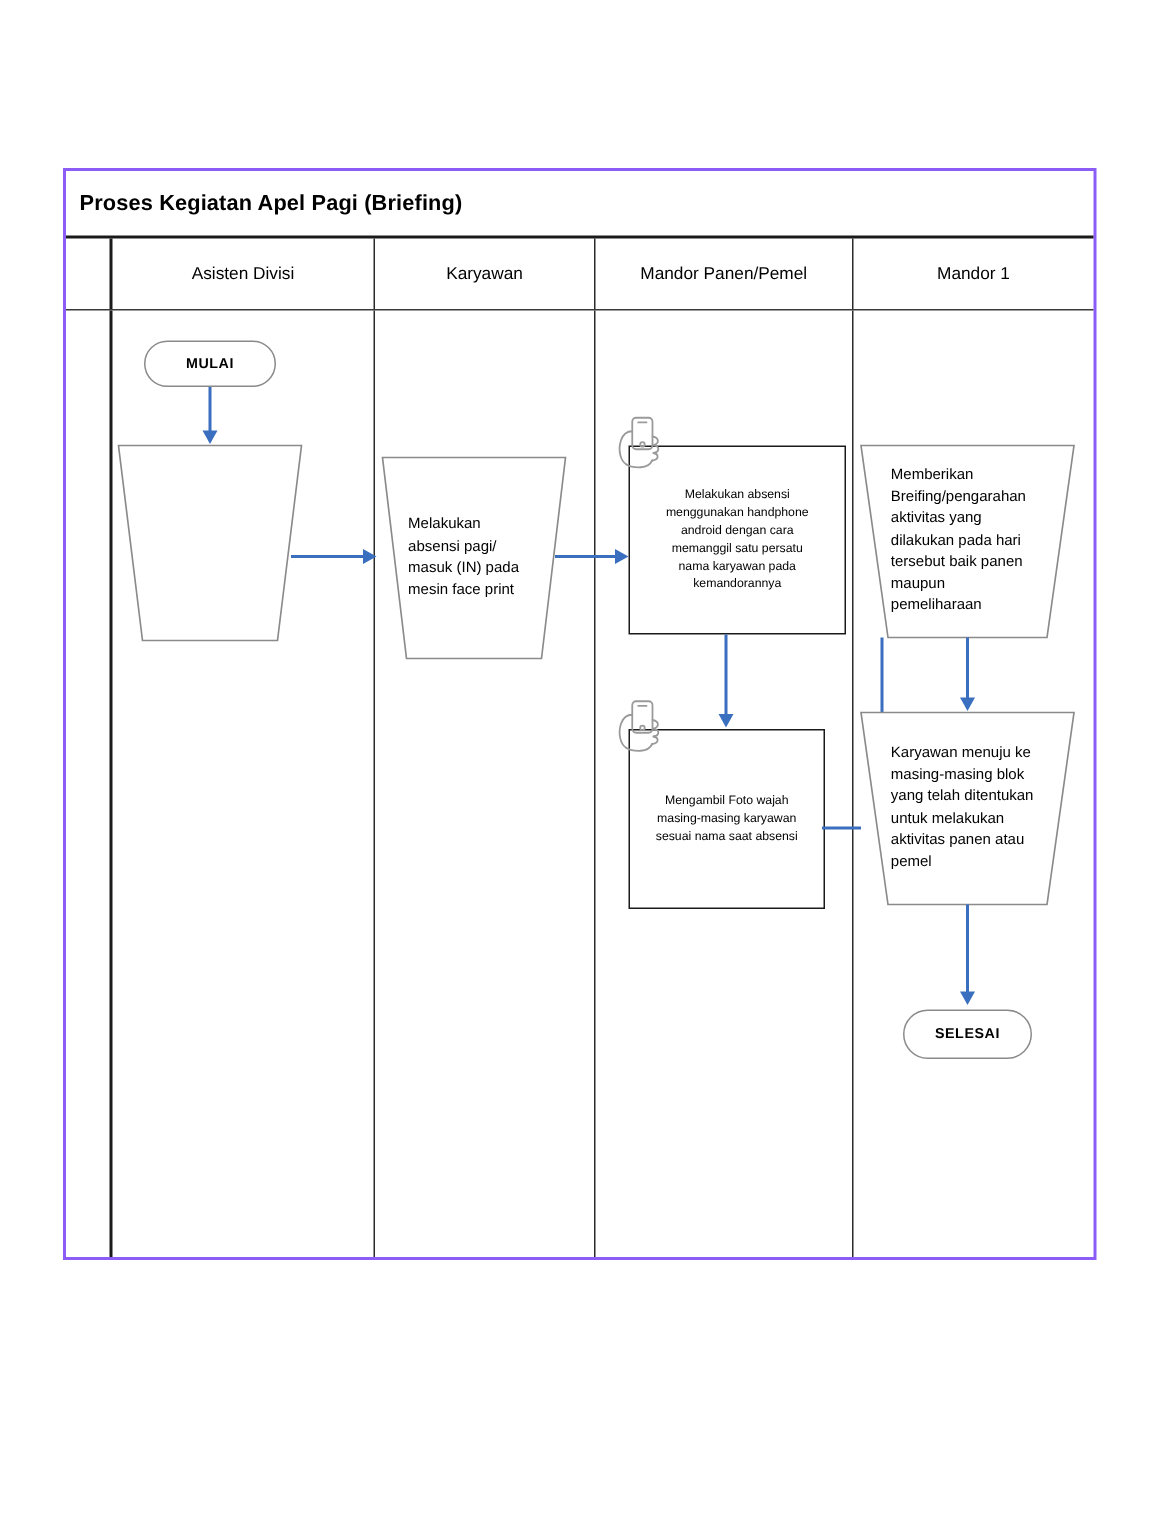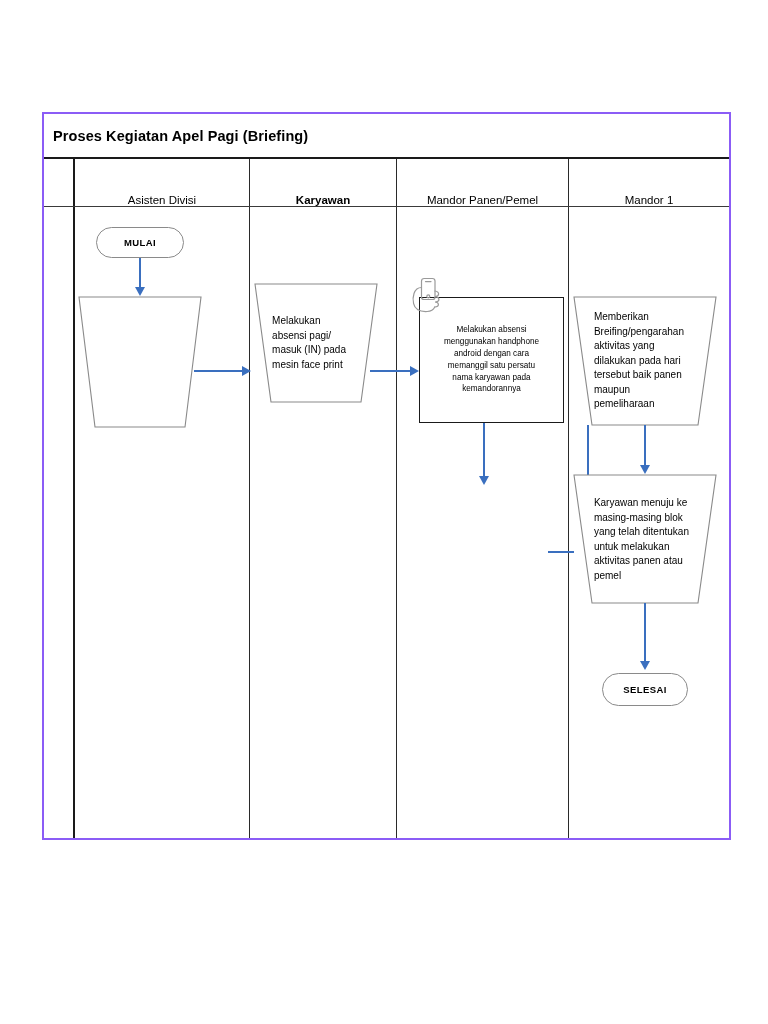--- a/index.html
+++ b/index.html
@@ -64,21 +64,21 @@
     left: 0; top: 0;
     width: 31px; height: 100%;
     border-right: 2px solid #1a1a1a;
     box-sizing: border-box;
   }
   .lane-head {
     position: absolute;
     top: 0;
     height: 100%;
     display: flex;
-    align-items: flex-end;
+    align-items: center;
     justify-content: center;
     box-sizing: border-box;
     font-size: 11.5px;
     color: #000;
   }
   .lane-head.div-r { border-right: 1.6px solid #2a2a2a; }
 
   
   .lane-body {
     position: absolute;
@@ -206,21 +206,21 @@
     <span class="title-text">Proses Kegiatan Apel Pagi (Briefing)</span>
   </div>
 
   <div class="lane-header-row">
     <div class="gutter-head"></div>
 
     <div class="lane-head div-r" style="left:31px; width:175px;">
       <span>Asisten Divisi</span>
     </div>
 
-    <div class="lane-head div-r" style="left:206px; width:147px;font-weight:bold;">
+    <div class="lane-head div-r" style="left:206px; width:147px;">
       <span>Karyawan</span>
     </div>
 
     <div class="lane-head div-r" style="left:353px; width:172px;">
       <span>Mandor Panen/Pemel</span>
     </div>
 
     <div class="lane-head" style="left:525px; width:160px;">
       <span>Mandor 1</span>
     </div>
@@ -243,21 +243,21 @@
 
     <div class="shape trapezoid" style="left:35px; top:90px; width:122px; height:130px;">
       <svg viewBox="0 0 122 130" preserveAspectRatio="none">
         <polygon points="0,0 122,0 106,130 16,130" fill="#ffffff" stroke="#8a8a8a" stroke-width="1.1"></polygon>
       </svg>
     </div>
 
     <div class="conn conn-h" style="left:150px; top:163px; width:50px;"></div>
     <div class="arrow arrow-right" style="left:198px; top:158.5px;"></div>
 
-    <div class="shape trapezoid" style="left:211px; top:77px; width:122px; height:118px;text-decoration:underline;">
+    <div class="shape trapezoid" style="left:211px; top:98px; width:122px; height:134px;text-decoration:underline;">
       <svg viewBox="0 0 122 130" preserveAspectRatio="none">
         <polygon points="0,0 122,0 106,130 16,130" fill="#ffffff" stroke="#8a8a8a" stroke-width="1.1"></polygon>
       </svg>
       <div class="tz-label">Melakukan
 absensi pagi/
 masuk (IN) pada
 mesin face print</div>
     </div>
 
     <div class="conn conn-h" style="left:326px; top:163px; width:42px;"></div>
@@ -280,20 +280,37 @@
 menggunakan handphone
 android dengan cara
 memanggil satu persatu
 nama karyawan pada
 kemandorannya</div>
     </div>
 
     <div class="conn conn-v" style="left:439px; top:216px; width:2.4px; height:57px;"></div>
     <div class="arrow arrow-down" style="left:435px; top:269px;"></div>
 
+    <div class="shape rect" style="left:375px; top:279px; width:131px; height:120px;">
+      <svg class="phone-icon" viewBox="0 0 36 40">
+        <g fill="none" stroke="#9a9a9a" stroke-width="1.2" stroke-linejoin="round" stroke-linecap="round">
+          <rect x="12.5" y="3.5" width="13.5" height="21" rx="2.6"></rect>
+          <line x1="16.5" y1="6.6" x2="22" y2="6.6"></line>
+          <circle cx="19.3" cy="21.3" r="1.5"></circle>
+          <path d="M12.5 12.5 C9 12.5 6.2 15 5 18.5 C3.9 21.7 3.8 25.4 4.6 28.6 C5.2 31.2 6.6 33.3 8.6 34.6"></path>
+          <path d="M26 16 C28.2 16.4 29.6 17.6 29.6 19 C29.6 20.3 28.4 21.3 26.6 21.7"></path>
+          <path d="M26.4 21.7 C28.5 22 29.9 23.1 29.9 24.4 C29.9 25.7 28.6 26.7 26.8 27"></path>
+          <path d="M26.6 27 C28.3 27.3 29.4 28.3 29.4 29.4 C29.4 30.7 27.9 31.8 25.8 32"></path>
+          <path d="M8.6 34.6 C11 36.2 14.4 36.7 18.2 36.5 C21.3 36.3 24.1 35.5 25.8 32"></path>
+        </g>
+      </svg>
+      <div class="rc-label">Mengambil Foto wajah
+masing-masing karyawan
+sesuai nama saat absensi</div>
+    </div>
 
     <div class="conn conn-h" style="left:504px; top:344px; width:41px;"></div>
     <div class="conn conn-v" style="left:543px; top:131px; height:215px;"></div>
     <div class="conn conn-h" style="left:543px; top:131px; width:24px;"></div>
     <div class="arrow arrow-right" style="left:564px; top:126.5px;"></div>
 
     <div class="shape trapezoid" style="left:530px; top:90px; width:142px; height:128px;">
       <svg viewBox="0 0 142 128" preserveAspectRatio="none">
         <polygon points="0,0 142,0 124,128 18,128" fill="#ffffff" stroke="#8a8a8a" stroke-width="1.1"></polygon>
       </svg>

